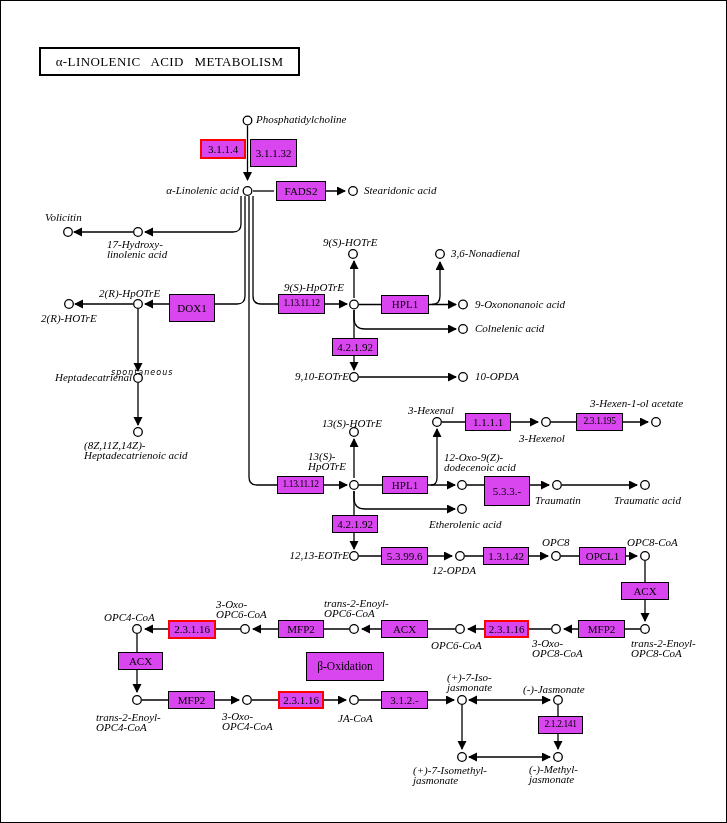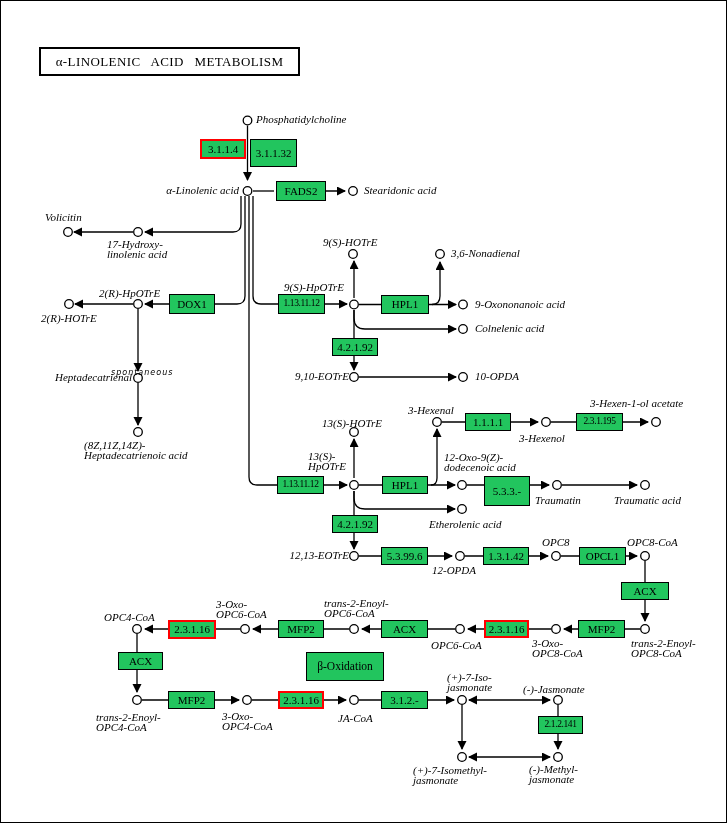--- a/index.html
+++ b/index.html
@@ -1,21 +1,21 @@
 <!DOCTYPE html>
 <html style="--hl: #FF0000;"><head>
 <meta charset="utf-8">
 <style>
   html,body{margin:0;padding:0;background:#fff;}
   #map{position:relative;width:727px;height:823px;background:#fff;border:1px solid #000;box-sizing:border-box;overflow:hidden;
        font-family:"Liberation Serif",serif;}
   #edges{position:absolute;left:0;top:0;}
   .titlebox{position:absolute;left:38px;top:46px;width:257px;height:25px;border:2px solid #000;
             display:flex;align-items:center;justify-content:center;font-size:13px;letter-spacing:.4px;word-spacing:7px;}
-  .box{position:absolute;background:#22c55e;border:1px solid #000;display:flex;align-items:center;justify-content:center;
+  .box{position:absolute;background:#d946ef;border:1px solid #000;display:flex;align-items:center;justify-content:center;
        font-size:11px;line-height:1;box-sizing:border-box;}
   .box.red{border:2px solid var(--hl,#FF0000);}
   .box.sq{font-size:9.5px;letter-spacing:-0.4px;}
   .box.big{font-size:11.5px;}
   .lbl{position:absolute;font-size:11px;line-height:10px;white-space:pre-line;font-style:italic;}
   .lbl.r{text-align:right;}
   .lbl.small{font-family:"DejaVu Sans",sans-serif;font-size:8px;letter-spacing:1px;margin-top:40px;}
   .footer{position:absolute;left:16px;top:792px;font-size:10.5px;line-height:11px;white-space:pre-line;}
 </style>
 </head>
@@ -120,21 +120,21 @@
       <circle cx="461" cy="756" r="4.3"></circle>
       <circle cx="557" cy="756" r="4.3"></circle>
     </g>
   </svg>
 
   <div class="titlebox">α-LINOLENIC ACID METABOLISM</div>
 
   <div class="box red" style="left:199px;top:138px;width:46px;height:20px">3.1.1.4</div>
   <div class="box" style="left:249px;top:138px;width:47px;height:28px">3.1.1.32</div>
   <div class="box" style="left:275px;top:180px;width:50px;height:20px">FADS2</div>
-  <div class="box" style="left:168px;top:293px;width:46px;height:20px">DOX1</div>
+  <div class="box" style="left:168px;top:293px;width:46px;height:28px">DOX1</div>
   <div class="box sq" style="left:277px;top:293px;width:47px;height:20px">1.13.11.12</div>
   <div class="box" style="left:380px;top:294px;width:48px;height:19px">HPL1</div>
   <div class="box" style="left:331px;top:337px;width:46px;height:18px">4.2.1.92</div>
   <div class="box" style="left:464px;top:412px;width:46px;height:18px">1.1.1.1</div>
   <div class="box sq" style="left:575px;top:412px;width:47px;height:18px">2.3.1.195</div>
   <div class="box sq" style="left:276px;top:475px;width:47px;height:18px">1.13.11.12</div>
   <div class="box" style="left:381px;top:475px;width:46px;height:18px">HPL1</div>
   <div class="box" style="left:483px;top:475px;width:46px;height:30px">5.3.3.-</div>
   <div class="box" style="left:331px;top:514px;width:46px;height:18px">4.2.1.92</div>
   <div class="box" style="left:380px;top:546px;width:47px;height:18px">5.3.99.6</div>

